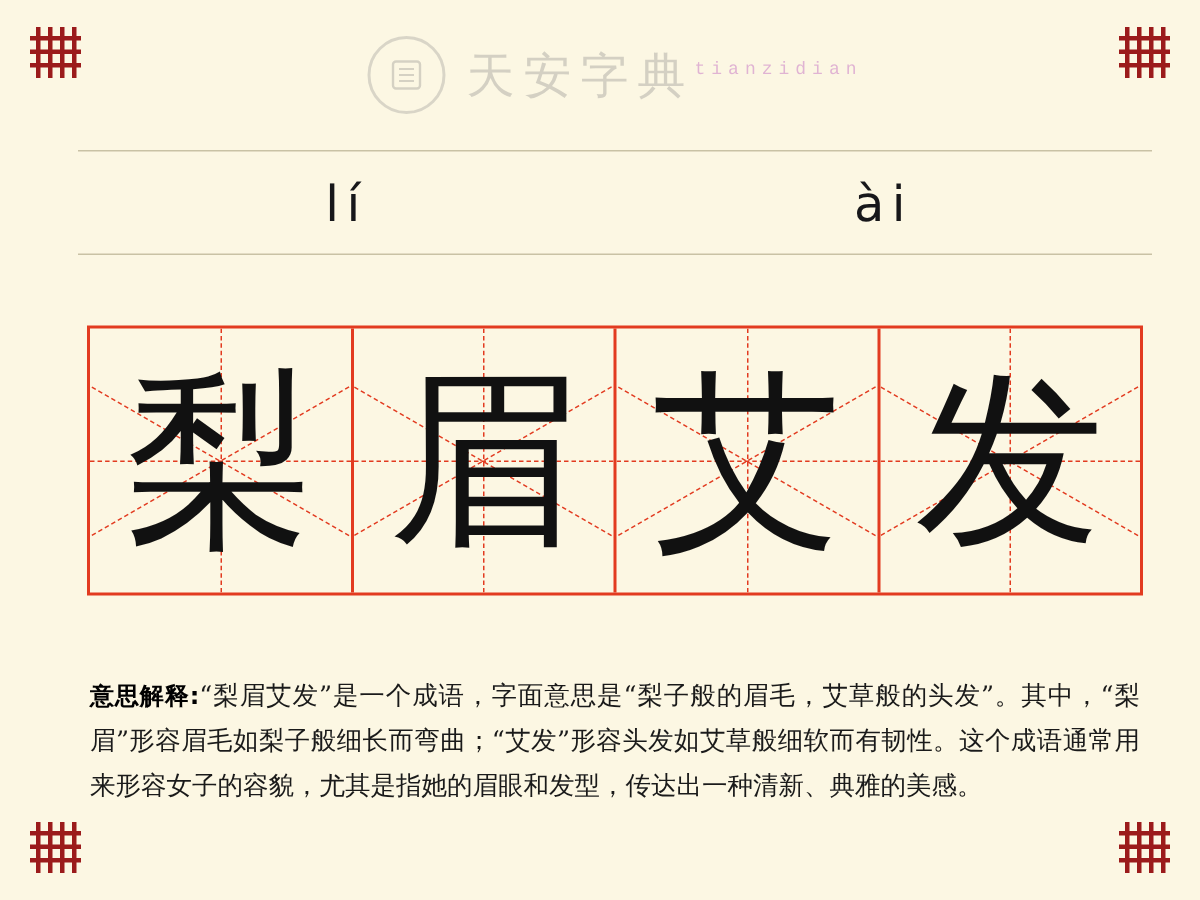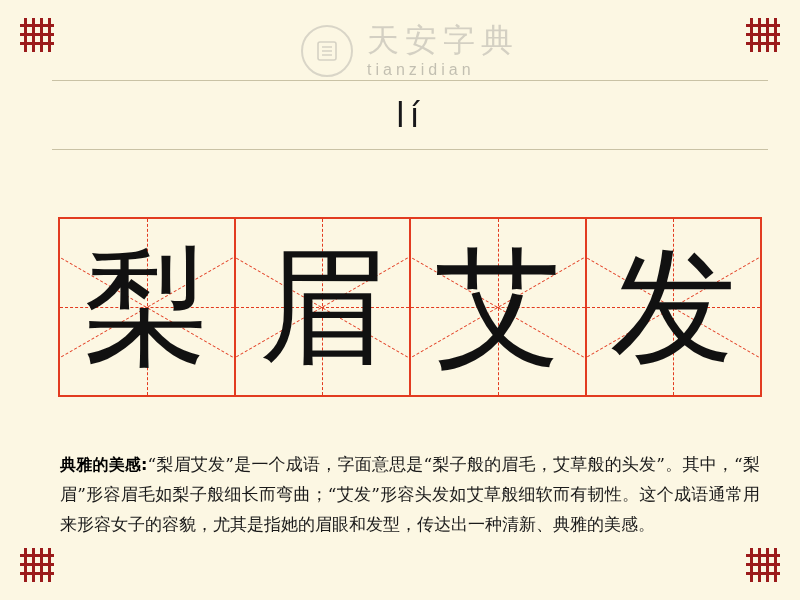--- a/index.html
+++ b/index.html
@@ -65,42 +65,41 @@
     border: 2px solid #8a8a8a;
     display: flex;
     align-items: center;
     justify-content: center;
     font-size: 24px;
     color: #7d7d7d;
     font-family: "DejaVu Serif", serif;
   }
   .brand-text {
     display: flex;
-    flex-direction: column;
     align-items: flex-start;
     line-height: 1;
   }
   .brand-title {
     font-size: 32px;
     letter-spacing: 6px;
     color: #7a7a7a;
     font-family: "DejaVu Sans", sans-serif;
   }
   .brand-sub {
     margin-top: 6px;
-    font-size: 16px;
+    font-size: 12px;
     letter-spacing: 4px;
-    color: #404040;
-    font-family: Liberation Sans, sans-serif;
+    color: #a21caf;
+    font-family: Liberation Mono, monospace;
   }
 
   
   .pinyin-block {
     position: absolute;
-    top: 70px;
+    top: 90px;
     left: 42px;
     width: 716px;
     height: 70px;
   }
   .pinyin-line {
     position: absolute;
     left: 0;
     width: 716px;
     height: 1px;
     background: #c9c2a5;
@@ -251,20 +250,21 @@
       <div class="brand-title">天安字典</div>
       <div class="brand-sub">tianzidian</div>
     </div>
   </div>
 
   <div class="pinyin-block">
     <div class="pinyin-line l1"></div>
     <div class="pinyin-line l2"></div>
     <div class="pinyin-row">
       <div class="pinyin-cell">lí</div>
+      <div class="pinyin-cell">ài</div>
     </div>
   </div>
 
   <div class="grid">
     <div class="cell">
       <span class="diag a"></span>
         <span class="diag b"></span>
       <span class="mid h"></span>
         <span class="mid v"></span>
       <span class="han">梨</span>
@@ -286,16 +286,16 @@
     <div class="cell">
       <span class="diag a"></span>
         <span class="diag b"></span>
       <span class="mid h"></span>
         <span class="mid v"></span>
       <span class="han">发</span>
     </div>
   </div>
 
   <div class="explain">
-    <span class="label">典雅的美感:</span><span>“梨眉艾发”是一个成语，字面意思是“梨子般的眉毛，艾草般的头发”。其中，“梨眉”形容眉毛如梨子般细长而弯曲；“艾发”形容头发如艾草般细软而有韧性。这个成语通常用来形容女子的容貌，尤其是指她的眉眼和发型，传达出一种清新、典雅的美感。</span>
+    <span class="label">意思解释:</span><span>“梨眉艾发”是一个成语，字面意思是“梨子般的眉毛，艾草般的头发”。其中，“梨眉”形容眉毛如梨子般细长而弯曲；“艾发”形容头发如艾草般细软而有韧性。这个成语通常用来形容女子的容貌，尤其是指她的眉眼和发型，传达出一种清新、典雅的美感。</span>
   </div>
 
 </div>
 
 </body></html>

